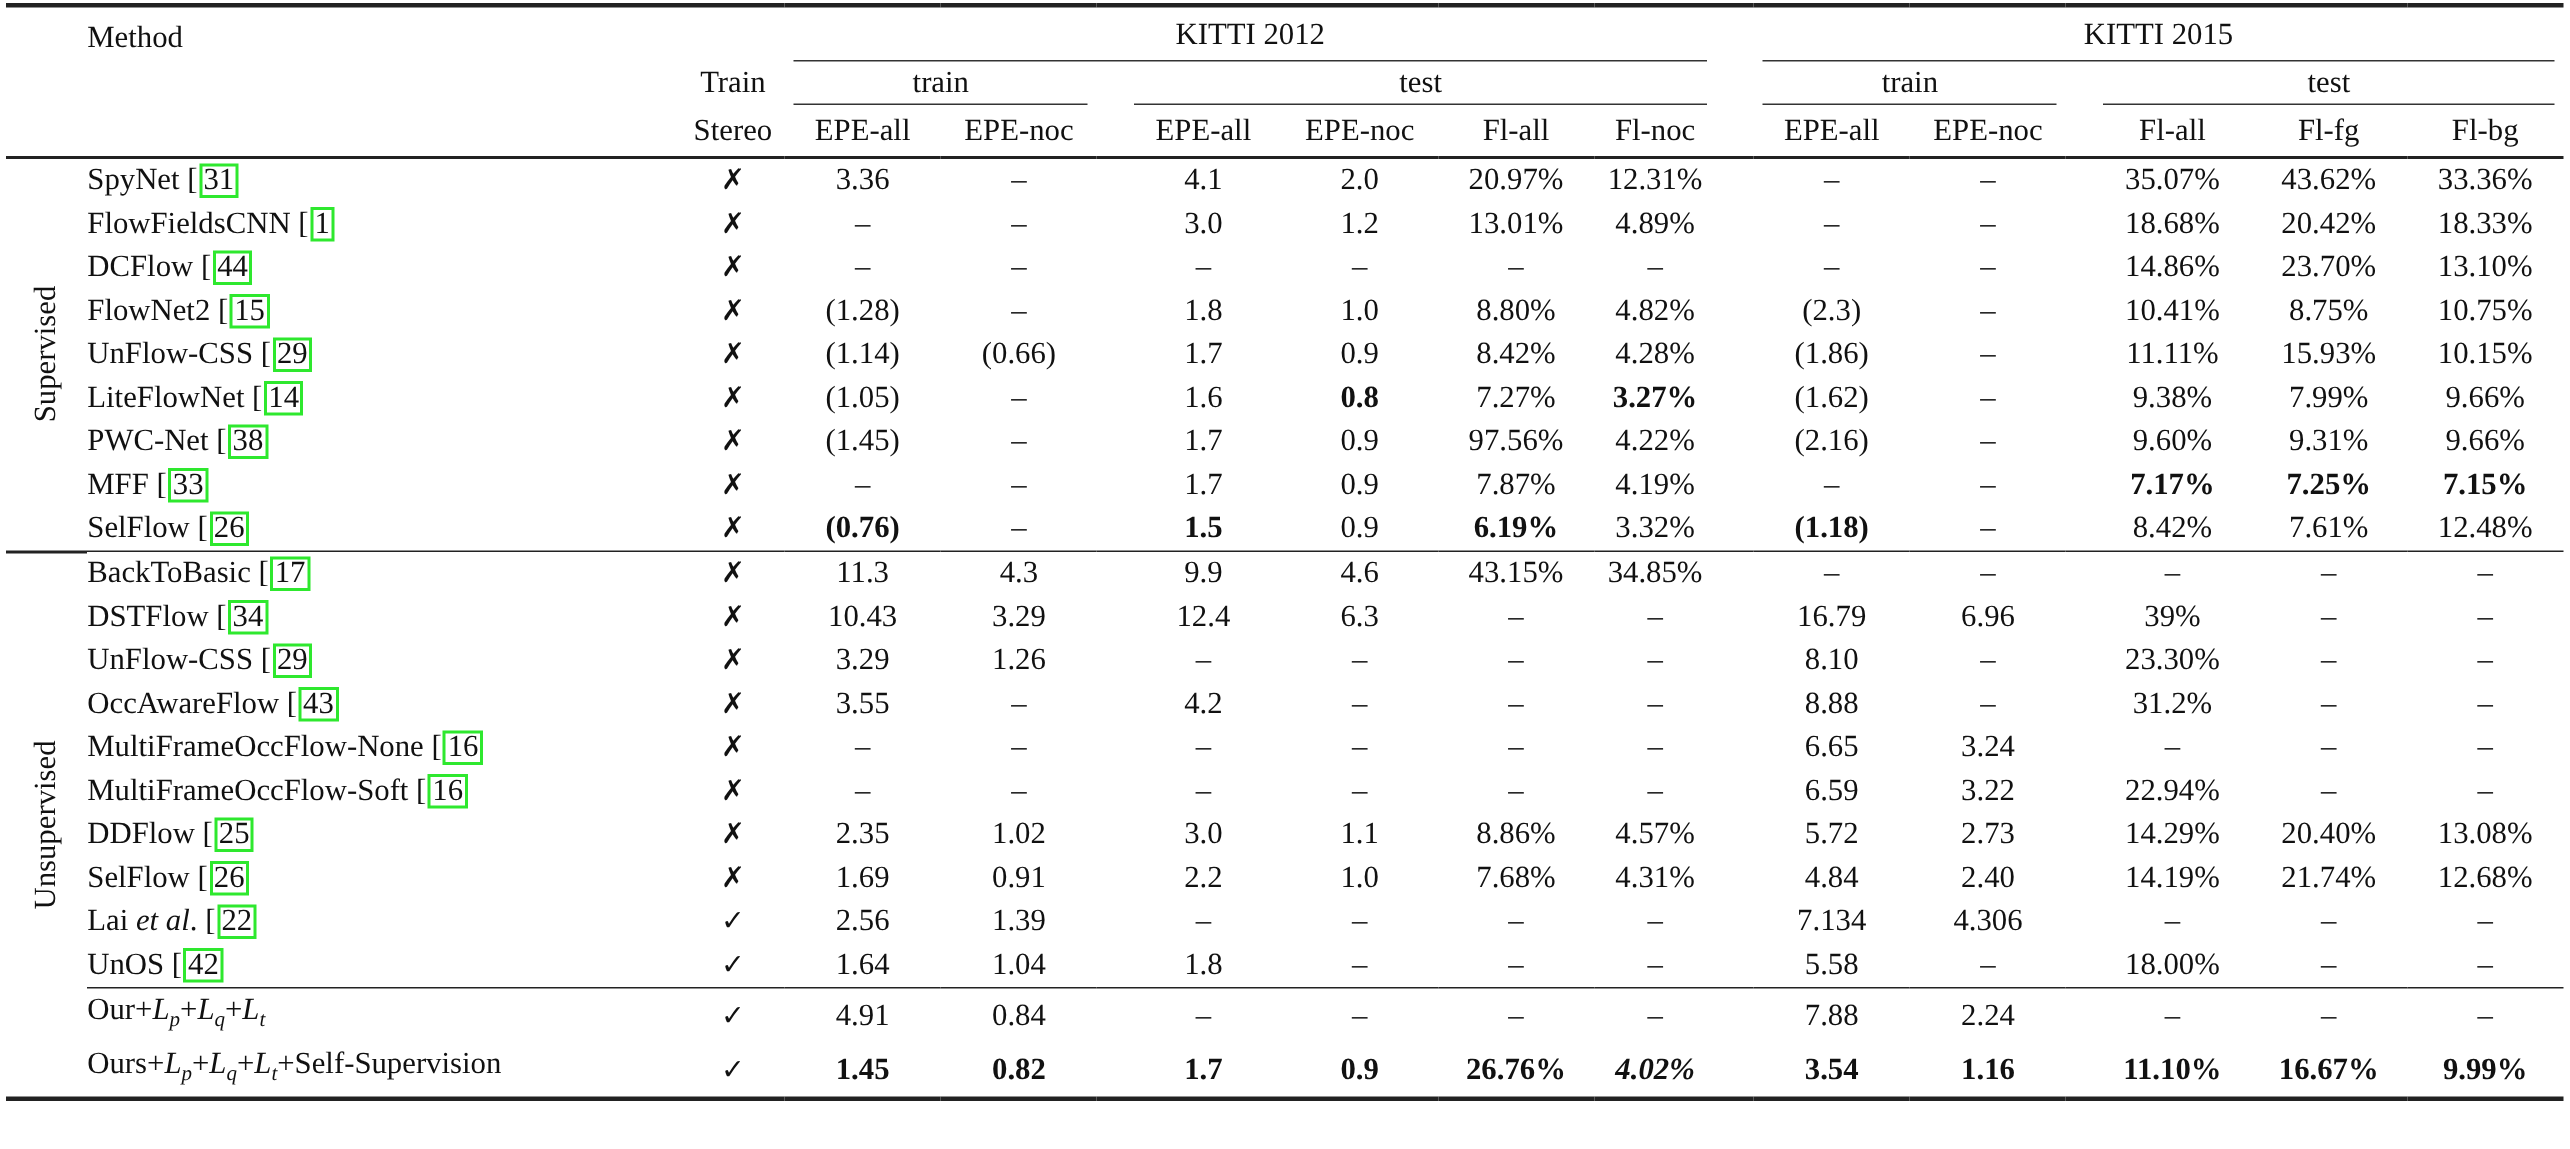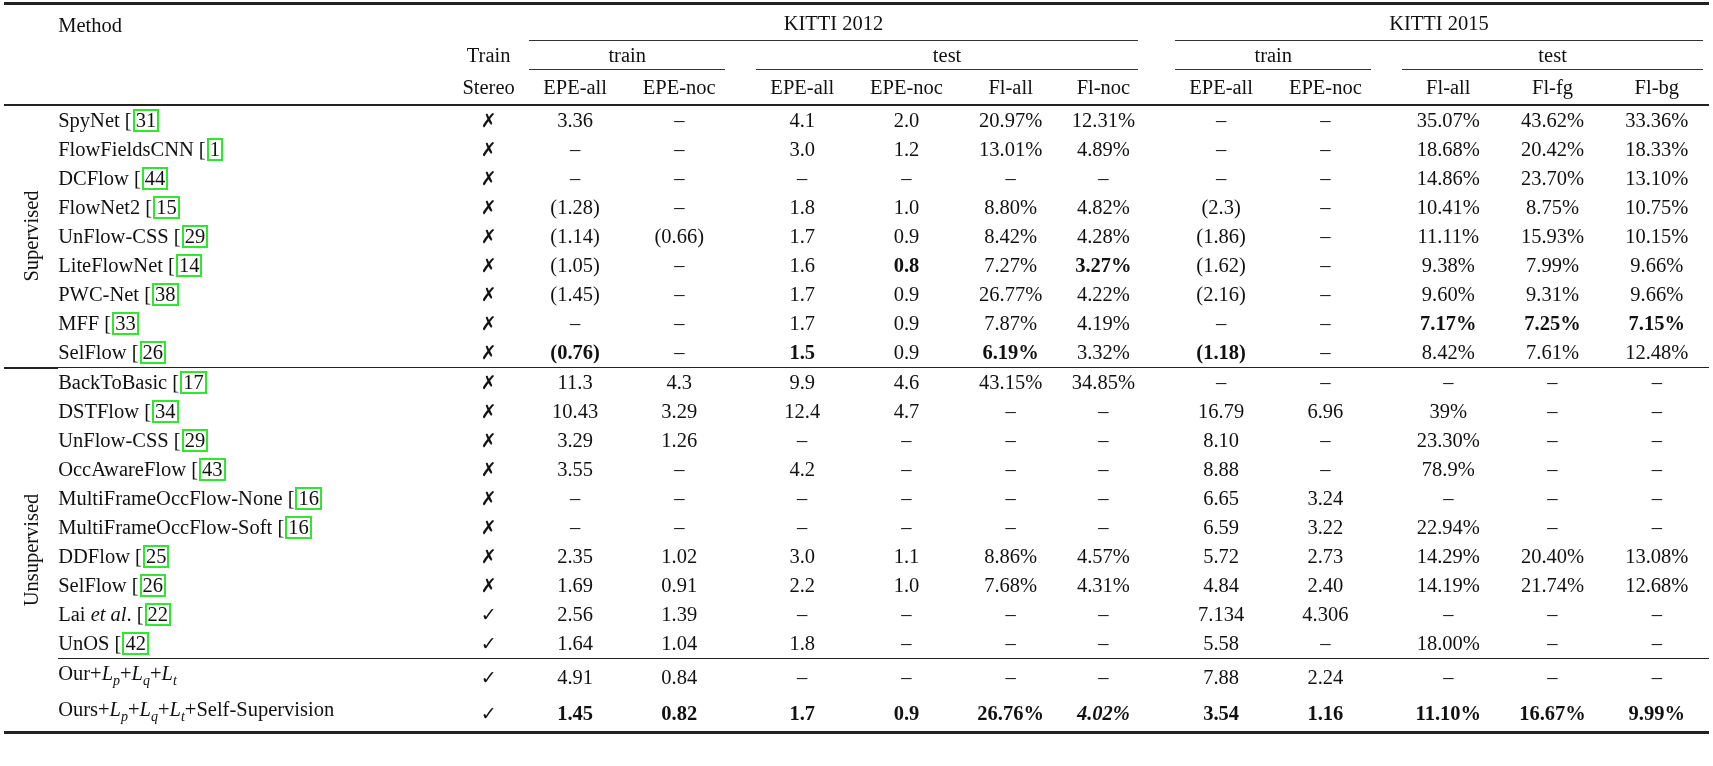--- a/index.html
+++ b/index.html
@@ -199,21 +199,21 @@
           <td>9.66%</td>
         </tr>
         <tr>
           <td class="method"><span>PWC-Net [</span><span class="cite">38</span></td>
           <td class="mark">✗</td>
           <td>(1.45)</td>
           <td>–</td>
           <td></td>
           <td>1.7</td>
           <td>0.9</td>
-          <td>26.77%</td>
+          <td>97.56%</td>
           <td>4.22%</td>
           <td></td>
           <td>(2.16)</td>
           <td>–</td>
           <td></td>
           <td>9.60%</td>
           <td>9.31%</td>
           <td>9.66%</td>
         </tr>
         <tr>
@@ -275,21 +275,21 @@
           <td>–</td>
           <td>–</td>
         </tr>
         <tr>
           <td class="method"><span>DSTFlow [</span><span class="cite">34</span></td>
           <td class="mark">✗</td>
           <td>10.43</td>
           <td>3.29</td>
           <td></td>
           <td>12.4</td>
-          <td>4.7</td>
+          <td>6.3</td>
           <td>–</td>
           <td>–</td>
           <td></td>
           <td>16.79</td>
           <td>6.96</td>
           <td></td>
           <td>39%</td>
           <td>–</td>
           <td>–</td>
         </tr>
@@ -318,21 +318,21 @@
           <td>–</td>
           <td></td>
           <td>4.2</td>
           <td>–</td>
           <td>–</td>
           <td>–</td>
           <td></td>
           <td>8.88</td>
           <td>–</td>
           <td></td>
-          <td>78.9%</td>
+          <td>31.2%</td>
           <td>–</td>
           <td>–</td>
         </tr>
         <tr>
           <td class="method"><span>MultiFrameOccFlow-None [</span><span class="cite">16</span></td>
           <td class="mark">✗</td>
           <td>–</td>
           <td>–</td>
           <td></td>
           <td>–</td>

